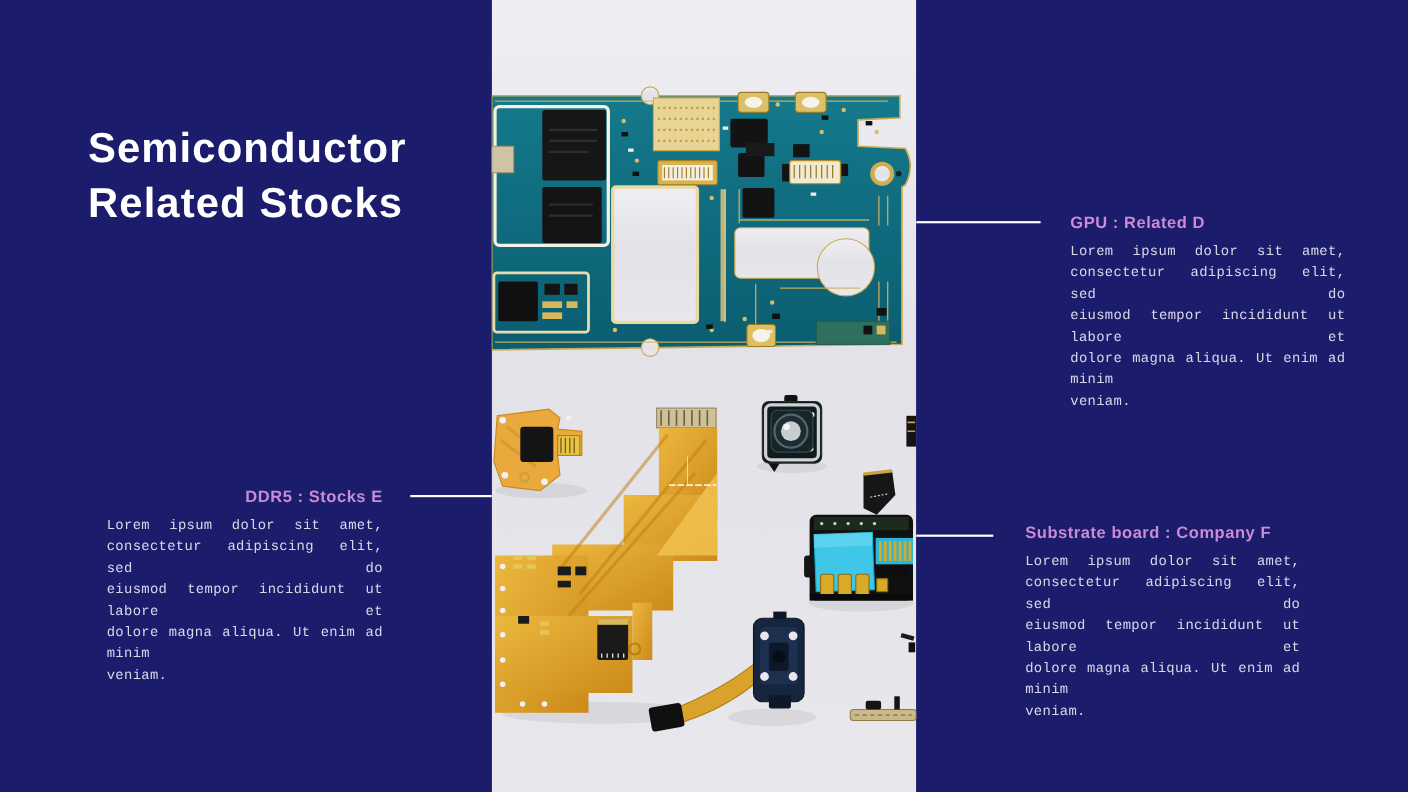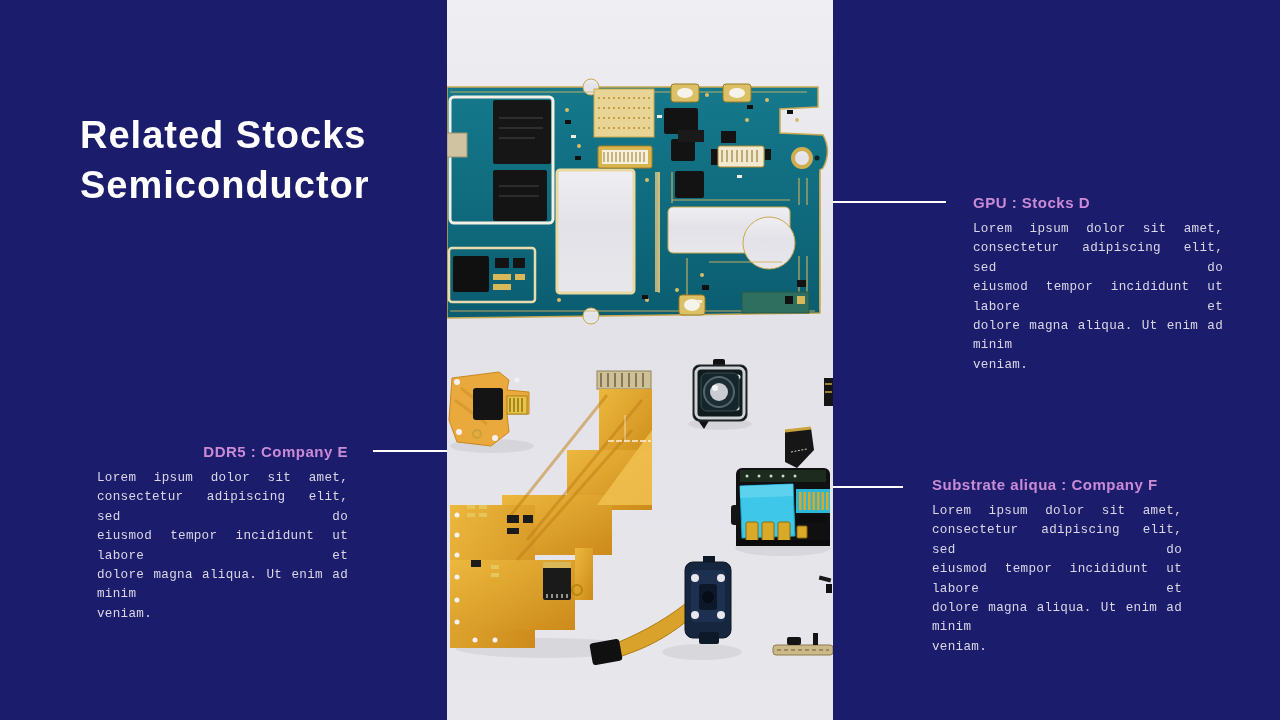--- a/index.html
+++ b/index.html
@@ -35,22 +35,22 @@
   .callout.ddr5{left:97px;top:443px;width:251px;}
   .callout.ddr5 h3{text-align:right;}
   .callout.substrate{left:932px;top:476px;width:250px;}
 </style>
 </head>
 <body>
 
 <div class="slide">
 
   <div class="title">
+    <div>Semiconductor</div>
     <div>Related Stocks</div>
-    <div>Semiconductor</div>
   </div>
 
   <div class="photo" role="img" aria-label="Disassembled smartphone: teal motherboard PCB, orange flex cables, camera module, SIM reader and small parts on a light background">
     <svg width="386" height="720" viewBox="0 0 386 720" xmlns="http://www.w3.org/2000/svg">
       <defs>
         <linearGradient id="pbg" x1="0" y1="0" x2="0" y2="1">
           <stop offset="0" stop-color="#efeef3"></stop>
             <stop offset="0.45" stop-color="#e3e2e8"></stop>
           <stop offset="1" stop-color="#e8e7ec"></stop>
         </linearGradient>
@@ -307,43 +307,43 @@
         <rect x="366" y="633" width="5" height="12" fill="#141414"></rect>
       </g>
     </svg>
   </div>
 
   <div class="connector gpu"></div>
   <div class="connector ddr5"></div>
   <div class="connector substrate"></div>
 
   <div class="callout gpu">
-    <h3>GPU : Stocks D</h3>
+    <h3>GPU : Related D</h3>
     <div class="body">
       <div class="jl">Lorem ipsum dolor sit amet,</div>
       <div class="jl">consectetur adipiscing elit, sed do</div>
       <div class="jl">eiusmod tempor incididunt ut labore et</div>
       <div class="jl">dolore magna aliqua. Ut enim ad minim</div>
       <div class="jl last">veniam.</div>
     </div>
   </div>
 
   <div class="callout ddr5">
-    <h3>DDR5 : Company E</h3>
+    <h3>DDR5 : Stocks E</h3>
     <div class="body">
       <div class="jl">Lorem ipsum dolor sit amet,</div>
       <div class="jl">consectetur adipiscing elit, sed do</div>
       <div class="jl">eiusmod tempor incididunt ut labore et</div>
       <div class="jl">dolore magna aliqua. Ut enim ad minim</div>
       <div class="jl last">veniam.</div>
     </div>
   </div>
 
   <div class="callout substrate">
-    <h3>Substrate aliqua : Company F</h3>
+    <h3>Substrate board : Company F</h3>
     <div class="body">
       <div class="jl">Lorem ipsum dolor sit amet,</div>
       <div class="jl">consectetur adipiscing elit, sed do</div>
       <div class="jl">eiusmod tempor incididunt ut labore et</div>
       <div class="jl">dolore magna aliqua. Ut enim ad minim</div>
       <div class="jl last">veniam.</div>
     </div>
   </div>
 
 </div>

